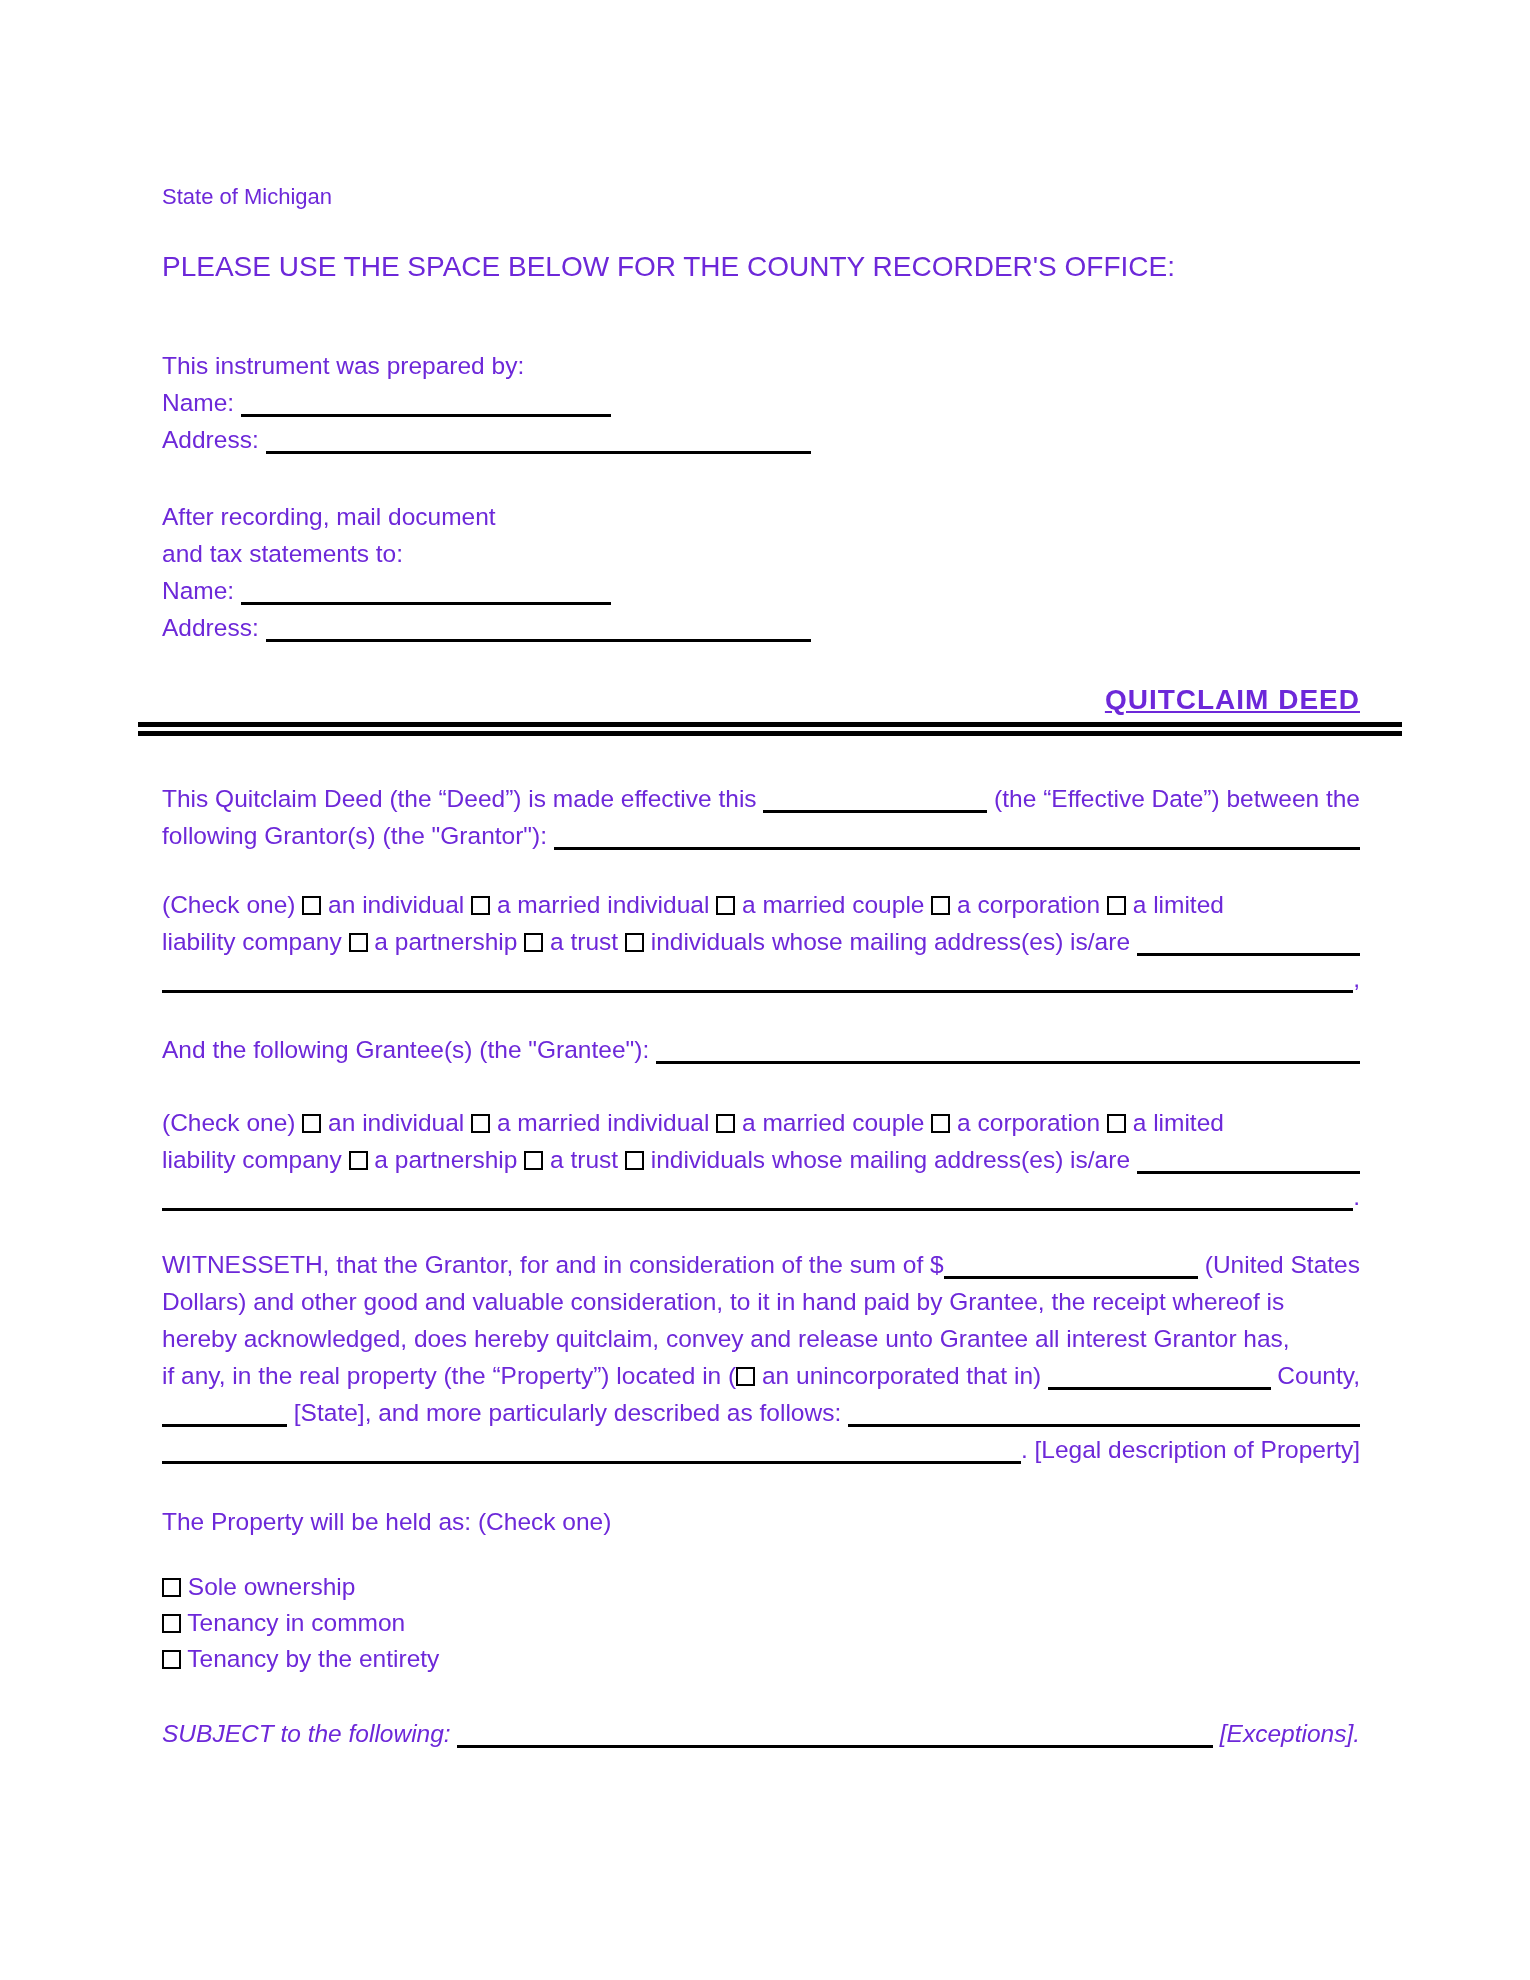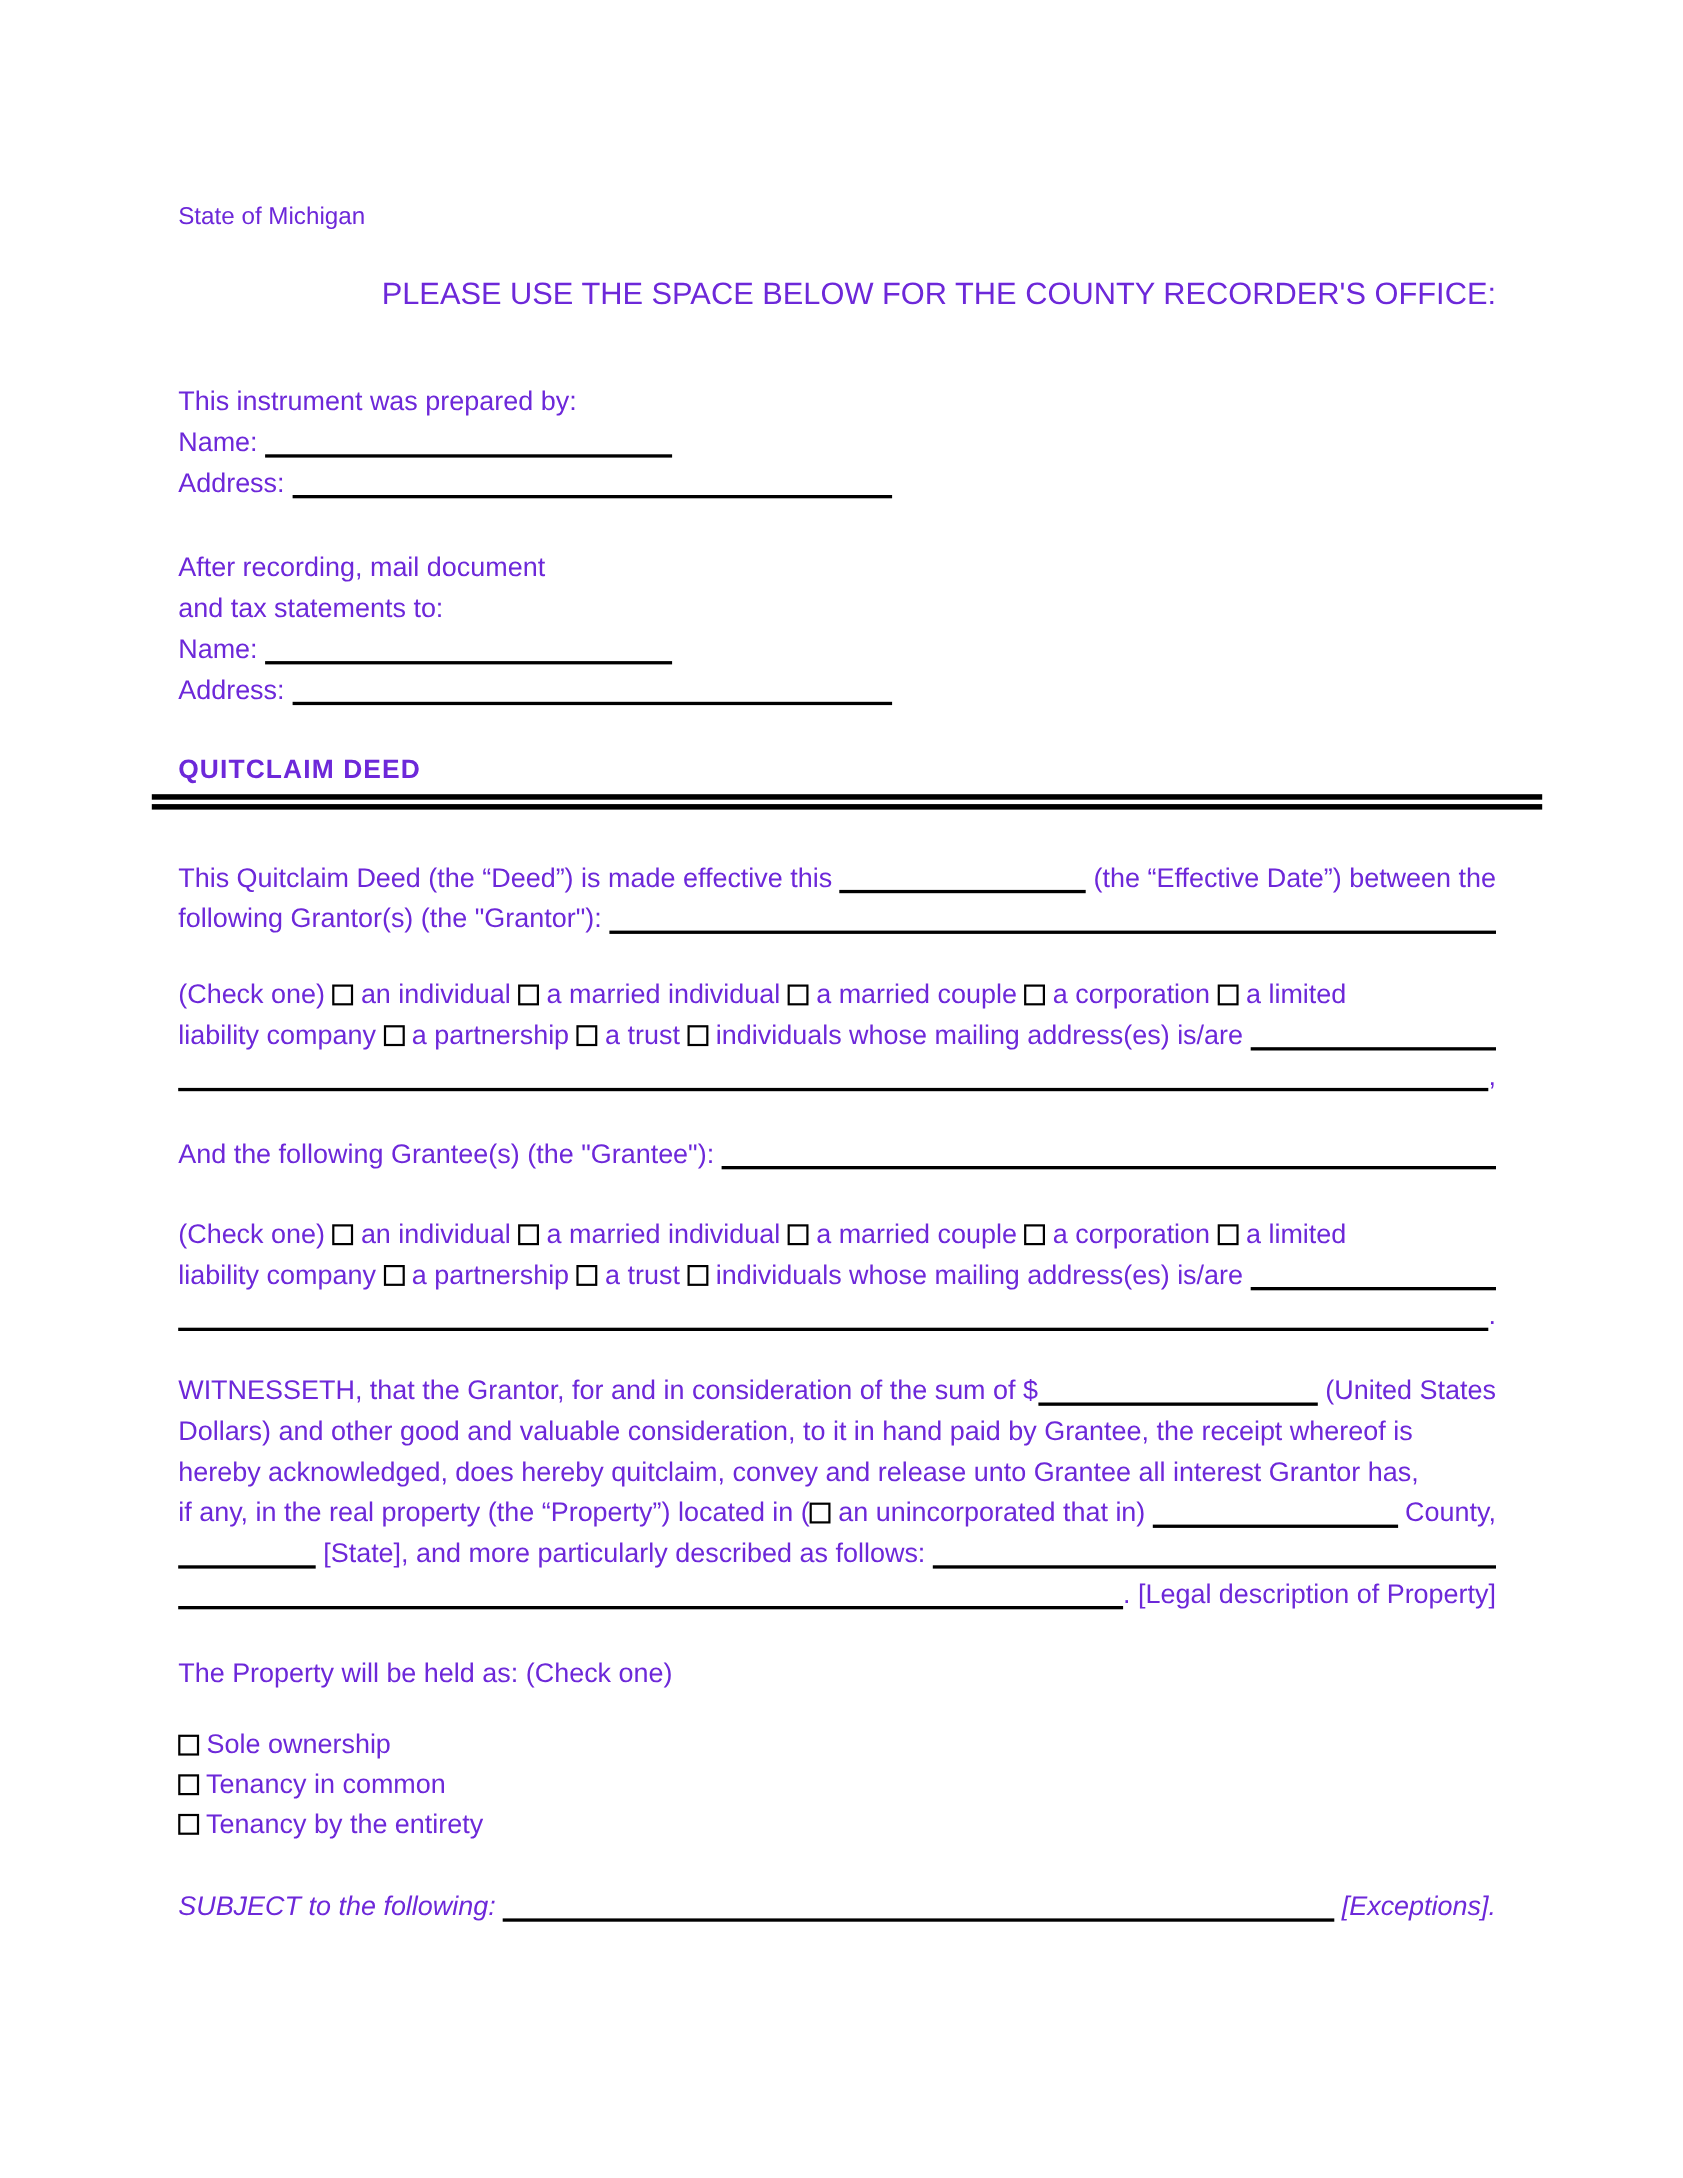--- a/index.html
+++ b/index.html
@@ -16,22 +16,22 @@
     border-bottom:3px solid #000;height:8px;min-width:40px;
     position:relative;top:6px;flex:0 0 auto;
   }
   .blank.flexfill{flex:1 1 auto;}
   .cb{
     flex:0 0 auto;display:inline-block;width:19px;height:19px;
     border:2.5px solid #000;box-sizing:border-box;
     position:relative;top:2px;background:#fff;
   }
   .state-line{font-size:22px;line-height:28px;}
-  .notice-line{font-size:28px;line-height:40px;justify-content:flex-end;}
-  .title{font-size:24px;line-height:44px;font-weight:bold;text-align:left;letter-spacing:1px;}
+  .notice-line{font-size:28px;line-height:40px;}
+  .title{font-size:28px;line-height:44px;font-weight:bold;text-align:right;letter-spacing:1px;text-decoration:underline;}
   .rule{height:4px;border-top:5px solid #000;border-bottom:5px solid #000;margin:0 -42px 0 -24px;}
   .options .line{line-height:36px;}
 </style>
 </head>
 <body>
 
 <div class="page">
 
   <div class="line state-line">
     <span class="seg">State of Michigan</span>

